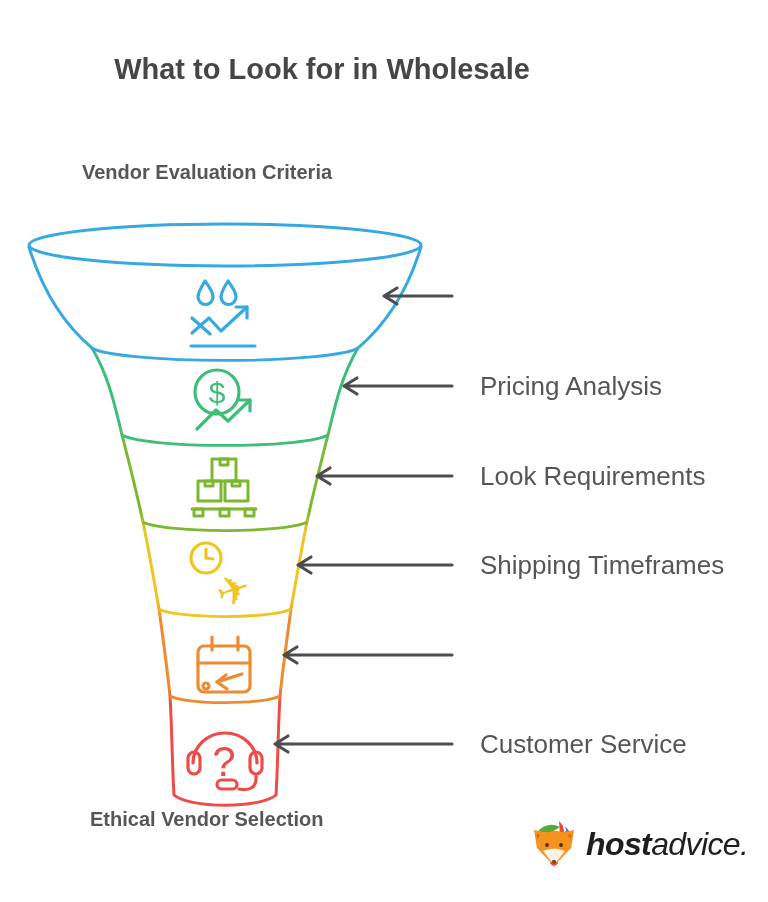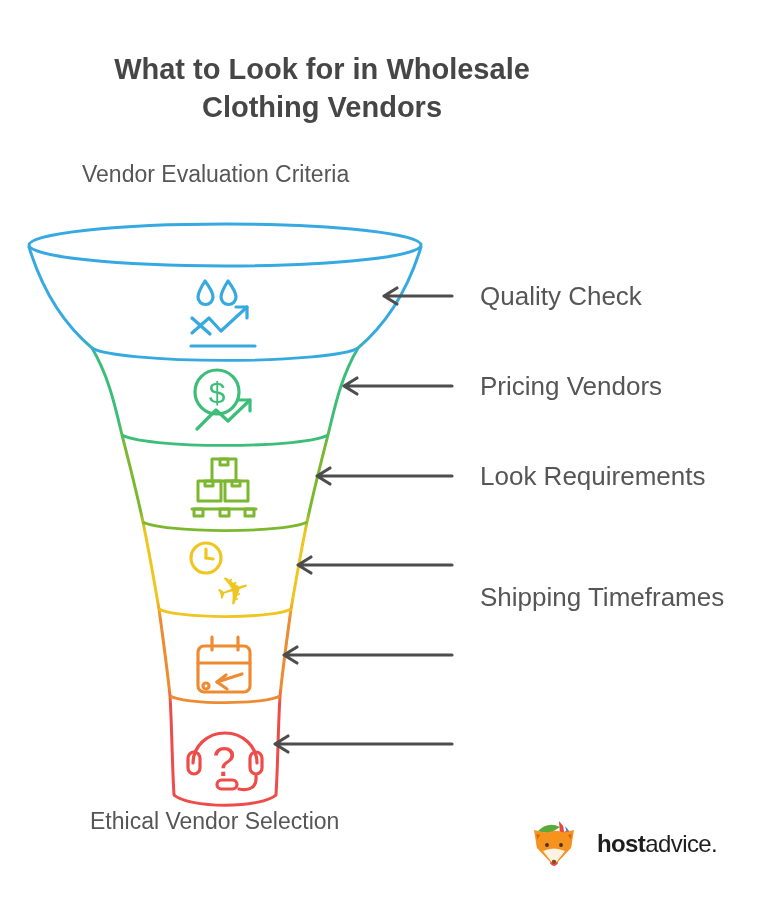--- a/index.html
+++ b/index.html
@@ -1,27 +1,27 @@
 <!DOCTYPE html>
 <html><head>
 <meta charset="utf-8">
 <style>
   html,body{margin:0;padding:0;background:#fff;}
   .canvas{position:relative;width:768px;height:902px;background:#fff;overflow:hidden;
           font-family:"Liberation Sans",sans-serif;}
   .diagram-svg{position:absolute;left:0;top:0;}
   .title{position:absolute;top:50px;left:0;width:644px;text-align:center;
          font-weight:bold;font-size:29px;line-height:38px;color:#464646;}
-  .side-label{position:absolute;font-size:23px;color:#565656;white-space:nowrap;}
+  .side-label{position:absolute;font-size:20px;color:#565656;white-space:nowrap;font-weight:bold;}
   .top-label{left:82px;top:161px;}
   .bottom-label{left:90px;top:808px;}
   .stage-label{position:absolute;left:480px;font-size:26px;line-height:30px;
                color:#565656;white-space:nowrap;}
   .logo{position:absolute;left:529px;top:818px;height:52px;display:flex;align-items:center;}
-  .logo-text{font-size:24px;color:#1E1E1E;margin-left:18px;letter-spacing:-0.6px;}
+  .logo-text{font-style:italic;font-size:32px;color:#1E1E1E;margin-left:7px;letter-spacing:-0.6px;}
   .logo-bold{font-weight:bold;}
   .logo-light{font-weight:normal;}
   .plane-glyph{font-family:"DejaVu Sans",sans-serif;}
 </style>
 </head>
 <body>
 
 <div class="canvas">
 
   <svg class="diagram-svg" width="768" height="902" viewBox="0 0 768 902">
@@ -116,30 +116,29 @@
       <path d="M452,386 L344,386 M357,378 L344,386 L357,394"></path>
       <path d="M452,476 L317,476 M330,468 L317,476 L330,484"></path>
       <path d="M452,565 L298,565 M311,557 L298,565 L311,573"></path>
       <path d="M452,655 L284,655 M297,647 L284,655 L297,663"></path>
       <path d="M452,744 L275,744 M288,736 L275,744 L288,752"></path>
     </g>
   </svg>
 
   <div class="title">
     <div>What to Look for in Wholesale</div>
-    <div>Clothing Vendors</div>
   </div>
 
   <div class="side-label top-label">Vendor Evaluation Criteria</div>
   <div class="side-label bottom-label">Ethical Vendor Selection</div>
 
-  <div class="stage-label" style="top:281px">Quality Check</div>
-  <div class="stage-label" style="top:371px">Pricing Vendors</div>
+  <div class="stage-label" style="top:371px">Pricing Analysis</div>
   <div class="stage-label" style="top:461px">Look Requirements</div>
-  <div class="stage-label" style="top:582px">Shipping Timeframes</div>
+  <div class="stage-label" style="top:550px">Shipping Timeframes</div>
+  <div class="stage-label" style="top:729px">Customer Service</div>
 
   <div class="logo">
     <svg width="50" height="48" viewBox="0 0 48 48">
       <path d="M29,1 L39,13 L30,15 Z" fill="#E8473F"></path>
       <path d="M33,4 L38,10 L34,12 Z" fill="#FFFFFF"></path>
       <path d="M35,6 L40,12 L37,13 Z" fill="#4A78C5"></path>
       <path d="M7,28 L4,10 L17,13 Z" fill="#F6921E"></path>
       <path d="M41,28 L44,10 L31,13 Z" fill="#F6921E"></path>
       <path d="M8,26 L6.5,14 L15,16 Z" fill="#D86613"></path>
       <path d="M40,26 L41.5,14 L33,16 Z" fill="#D86613"></path>

